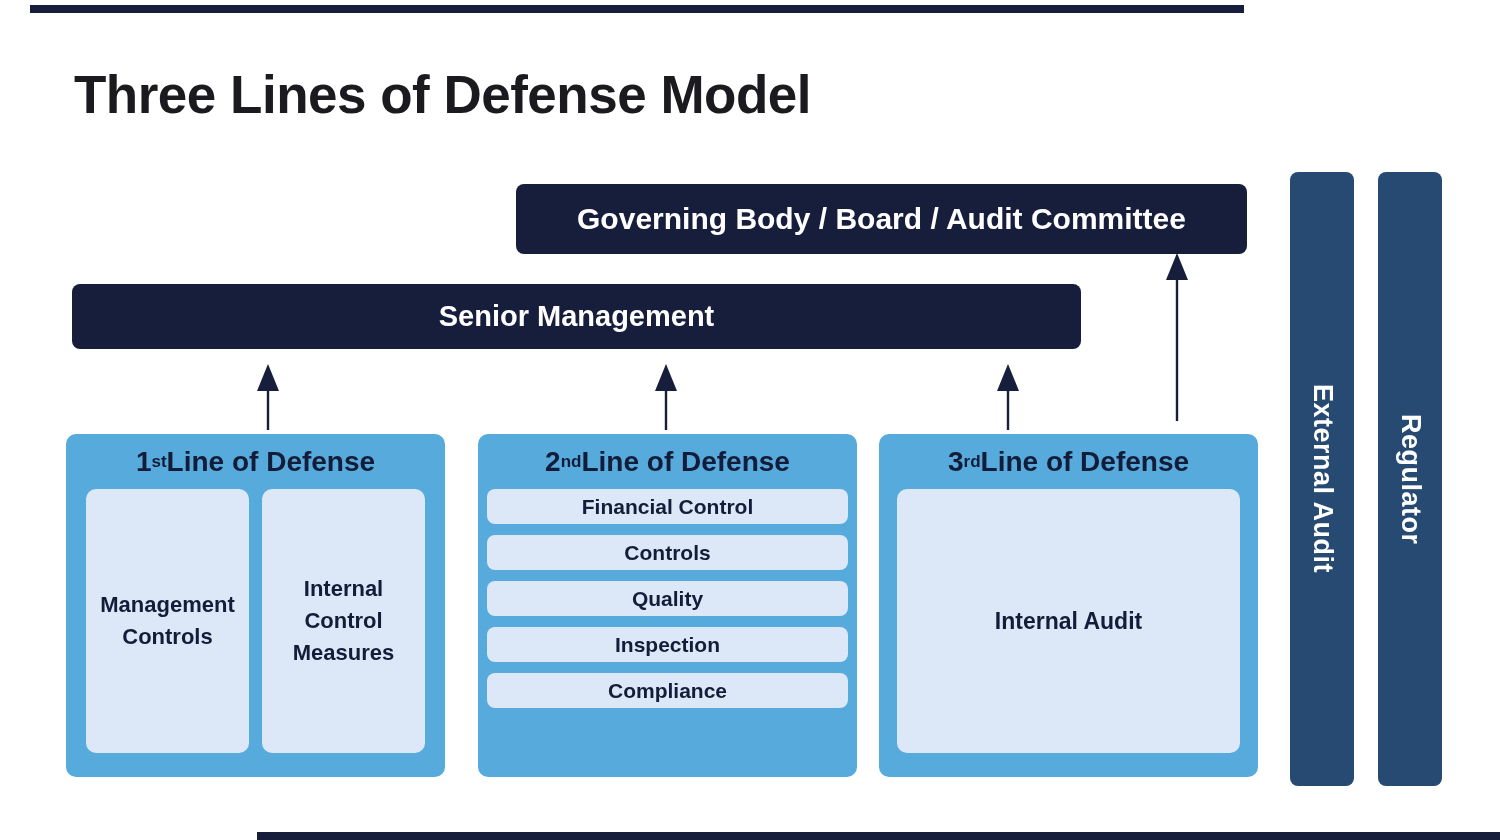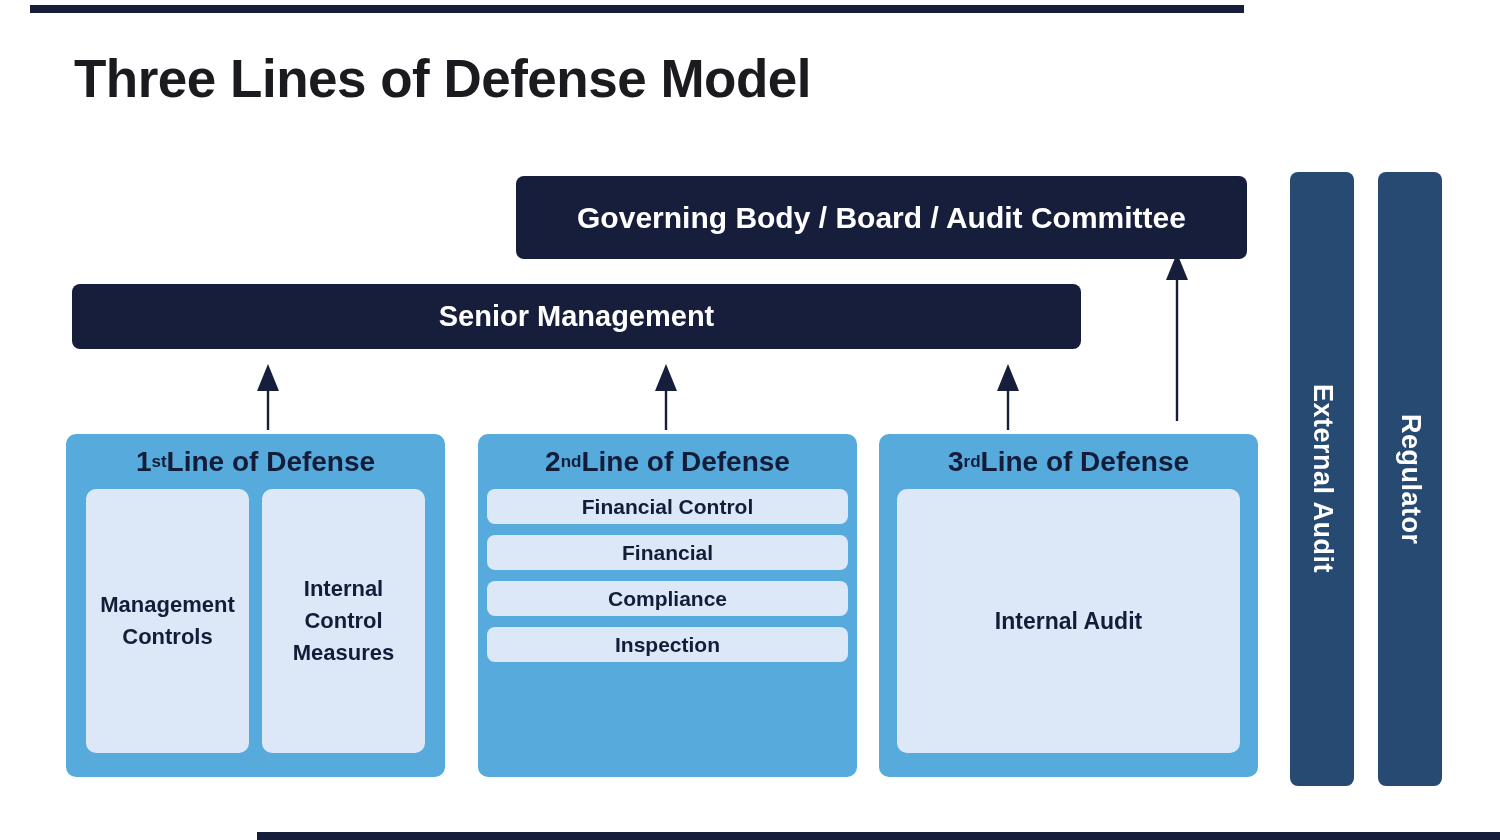--- a/index.html
+++ b/index.html
@@ -8,29 +8,29 @@
   }
   html,body{margin:0;padding:0;background:#fff;}
   .canvas{
     position:relative;width:1500px;height:840px;background:#fff;
     overflow:hidden;font-family:"Liberation Sans",sans-serif;
   }
   .strip{position:absolute;background:var(--navy);}
   .strip-top{left:30px;top:5px;width:1214px;height:8px;}
   .strip-bottom{left:257px;top:832px;width:1243px;height:8px;}
   .title{
-    position:absolute;left:74px;top:48px;margin:0;
+    position:absolute;left:74px;top:64px;margin:0;
     font-size:53px;font-weight:bold;letter-spacing:-0.5px;color:var(--title_color);
   }
   .bar{
     position:absolute;background:var(--navy);border-radius:8px;
     display:flex;align-items:center;justify-content:center;
     color:var(--white);font-weight:bold;
   }
-  .bar.governing{left:516px;top:176px;width:731px;height:83px;font-size:30px;text-align:right;}
+  .bar.governing{left:516px;top:184px;width:731px;height:70px;font-size:30px;text-align:right;}
   .bar.senior{left:72px;top:284px;width:1009px;height:65px;font-size:29px;}
   .arrow{position:absolute;}
   .line-box{
     position:absolute;top:434px;width:379px;height:343px;
     background:var(--blue);border-radius:10px;box-sizing:border-box;
   }
   .line-box-title{
     height:55px;display:flex;align-items:center;justify-content:center;
     font-size:28px;font-weight:bold;color:var(--text_dark);
   }
@@ -105,23 +105,24 @@
   </section>
 
   <section class="line-box" style="left:478px">
     <div class="line-box-title">
       <span>2</span>
         <sup>nd</sup>
         <span> Line of Defense</span>
     </div>
     <div class="rows">
       <div class="pale row">Financial Control</div>
-      <div class="pale row">Financial</div>
+      <div class="pale row">Controls</div>
+      <div class="pale row">Quality</div>
+      <div class="pale row">Inspection</div>
       <div class="pale row">Compliance</div>
-      <div class="pale row">Inspection</div>
     </div>
   </section>
 
   <section class="line-box" style="left:879px">
     <div class="line-box-title">
       <span>3</span>
         <sup>rd</sup>
         <span> Line of Defense</span>
     </div>
     <div class="single-wrap">

